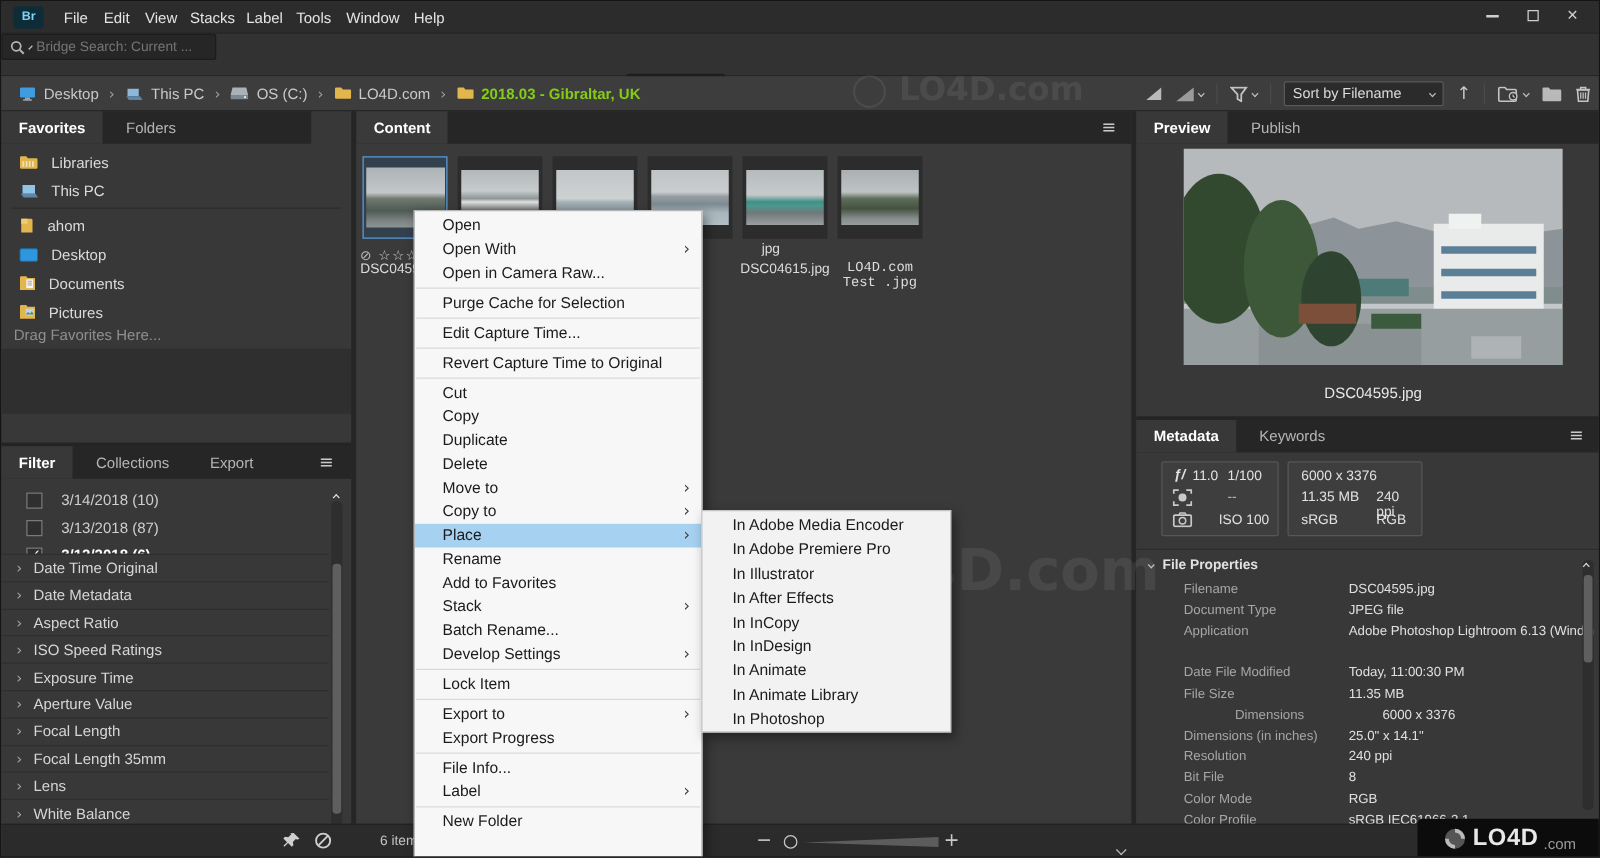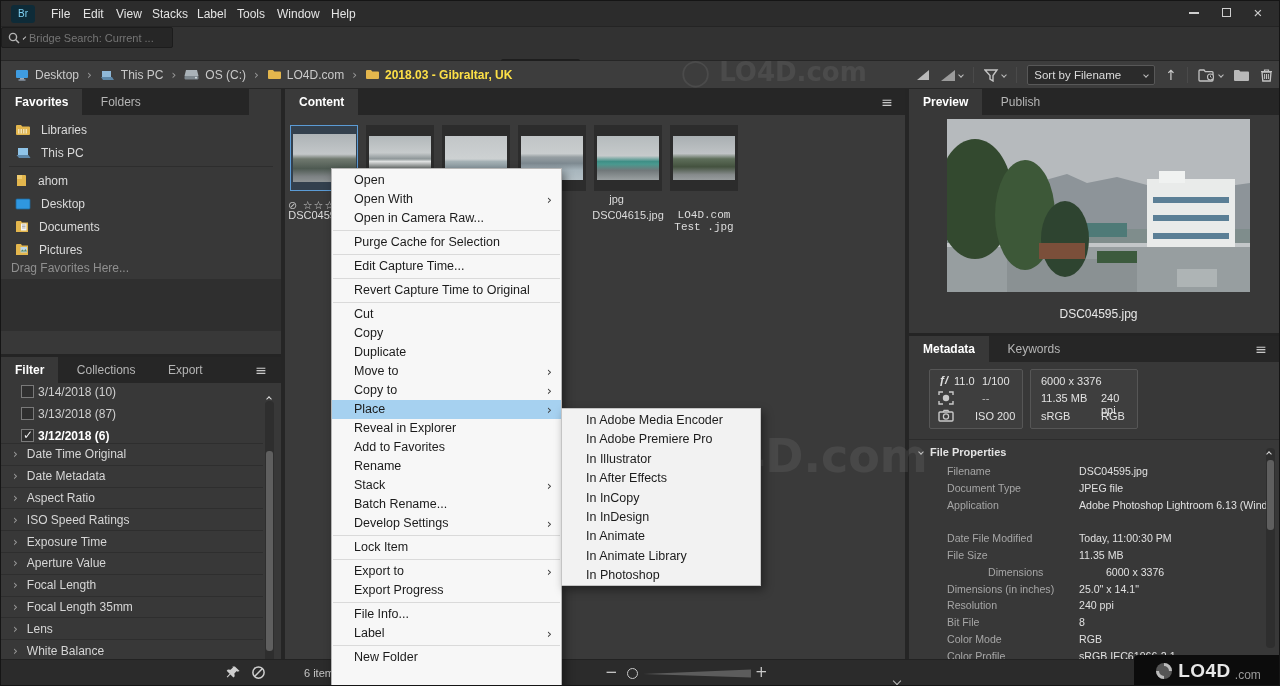--- a/index.html
+++ b/index.html
@@ -14,52 +14,52 @@
   #app{position:relative;width:1280px;height:686px;background:var(--bg-panel);overflow:hidden;border:1px solid #151515;}
   .abs{position:absolute;}
   .gly{font-family:"DejaVu Sans",sans-serif;color:#c9c9c9;}
   
   .car{display:inline-block;width:6px;height:6px;border-right:1.6px solid #bdbdbd;border-bottom:1.6px solid #bdbdbd;}
   .car.down{transform:rotate(45deg);}
   .car.up{transform:rotate(-135deg);}
   .car.sm{width:4px;height:4px;}
   
   .titlebar{left:0;top:0;width:1280px;height:26px;background:var(--bg-title);border-bottom:1px solid #242424;}
-  .appicon{left:10px;top:4px;width:24px;height:18px;background:#0e2b38;color:#7ed2f4;font-size:10px;font-weight:normal;text-align:center;line-height:18px;border-radius:3px;}
+  .appicon{left:10px;top:4px;width:24px;height:18px;background:#0e2b38;color:#7ed2f4;font-size:10px;font-weight:bold;text-align:center;line-height:18px;border-radius:3px;}
   .menu-item-top{top:0;height:26px;line-height:26px;color:#e4e4e4;font-size:12px;padding:0 12px;}
   .winbtn{top:3px;width:30px;height:20px;text-align:center;line-height:18px;color:#cfcfcf;font-size:13px;}
   .winbtn .mini{display:inline-block;width:10px;height:2px;background:#cfcfcf;margin-bottom:3px;}
   .winbtn .maxi{display:inline-block;width:9px;height:9px;border:1.5px solid #cfcfcf;}
   
   .toolbar{left:0;top:26px;width:1280px;height:34px;background:var(--bg-toolbar);border-bottom:1px solid #262626;}
   .tbi{top:32px;height:22px;line-height:22px;text-align:center;font-size:16px;}
   .tsep{top:34px;width:1px;height:18px;background:#4a4a4a;}
   .wtab{top:32px;height:22px;line-height:22px;font-size:12px;color:#cfcfcf;padding:0 10px;border-radius:2px;}
   .wtab.active{background:#1e1e1e;color:#fff;font-weight:bold;}
   .searchbox{left:1102px;top:33px;width:172px;height:21px;background:#262626;border:1px solid #1c1c1c;border-radius:2px;display:flex;align-items:center;padding:0 6px;gap:4px;}
   .searchbox input{flex:1;background:transparent;border:none;outline:none;color:#9a9a9a;font-size:11px;font-family:inherit;}
   .searchbox input::placeholder{color:#757575;}
   
   .pathbar{left:0;top:60px;width:1280px;height:28px;background:var(--bg-path);border-bottom:1px solid #262626;display:flex;align-items:center;padding-left:14px;}
   .crumb{display:flex;align-items:center;gap:6px;font-size:12px;color:#c9c9c9;}
-  .crumb.current span{color:#fde047;font-weight:bold;}
+  .crumb.current span{color:#84cc16;font-weight:bold;}
   .crumbsep{color:#9a9a9a;margin:0 8px;font-size:12px;font-family:"DejaVu Sans",sans-serif;}
   .pathtools{position:absolute;right:8px;top:0;height:28px;display:flex;align-items:center;gap:10px;}
   .sortbox{width:128px;height:20px;background:#2b2b2b;border:1px solid #585858;border-radius:2px;display:flex;align-items:center;padding:0 6px;color:#dcdcdc;font-size:11.5px;justify-content:space-between;}
   
   .panelbar{background:var(--bg-panelbar);height:26px;}
   .ptab{display:inline-block;height:26px;line-height:26px;padding:0 14px;font-size:12px;color:#b5b5b5;}
   .ptab.active{background:var(--bg-panel);color:#fff;font-weight:bold;}
   .hamb{font-family:"DejaVu Sans",sans-serif;color:#c9c9c9;font-size:14px;}
   
   .favitem{left:0;width:280px;height:23px;display:flex;align-items:center;gap:10px;padding-left:14px;font-size:12px;color:#dadada;}
   .favdiv{left:8px;width:264px;height:1px;background:#2d2d2d;}
   .draghint{color:#8f8f8f;font-size:12px;}
   
-  .cbrow{left:0;width:262px;height:22px;display:flex;align-items:flex-start;gap:4px;padding-left:20px;font-size:12px;color:#cfcfcf;}
+  .cbrow{left:0;width:262px;height:22px;display:flex;align-items:flex-end;gap:15px;padding-left:20px;font-size:12px;color:#cfcfcf;}
   .cbrow.sel{color:#fff;font-weight:bold;}
   .cb{width:13px;height:13px;border:1px solid #7a7a7a;background:#2f2f2f;position:relative;}
   .cb.on::after{content:'✓';font-family:"DejaVu Sans",sans-serif;position:absolute;left:1px;top:-2px;color:#eee;font-size:12px;}
   .grow{left:0;width:262px;height:21.8px;display:flex;align-items:center;gap:9px;padding-left:12px;font-size:12px;color:#d6d6d6;border-top:1px solid #2e2e2e;background:var(--bg-panel);}
   .grow .chev{font-family:"DejaVu Sans",sans-serif;color:#9f9f9f;font-size:12px;}
   .vscroll{width:9px;background:#2e2e2e;border-radius:4px;}
   .vthumb{position:absolute;left:1px;width:7px;background:#5f5f5f;border-radius:3px;}
   
   .tile{top:124px;width:68px;height:66px;background:var(--bg-tile);}
   .tile.sel{border:1px solid var(--blue-sel);background:#33404d;}
@@ -477,21 +477,21 @@
           </svg>
       </div>
       <div class="abs" style="left:52px;top:22px;color:#bdbdbd;">--</div>
       <div class="abs" style="left:8px;top:39px;">
         <svg width="16" height="13" viewBox="0 0 16 13">
             <rect x="1" y="3" width="14" height="9" rx="1" fill="none" stroke="#c9c9c9" stroke-width="1.4"></rect>
             <circle cx="8" cy="7.5" r="2.6" fill="none" stroke="#c9c9c9" stroke-width="1.2"></circle>
             <path d="M5 3l1-1.6h4L11 3" fill="none" stroke="#c9c9c9" stroke-width="1.1"></path>
           </svg>
       </div>
-      <div class="abs" style="left:45px;top:40px;">ISO 200</div>
+      <div class="abs" style="left:45px;top:40px;">ISO 100</div>
     </div>
     <div class="abs placard" style="left:121px;top:33px;width:108px;height:60px;">
       <div class="abs" style="left:10px;top:5px;">6000 x 3376</div>
       <div class="abs" style="left:10px;top:22px;">11.35 MB</div>
       <div class="abs" style="left:70px;top:22px;">240 ppi</div>
       <div class="abs" style="left:10px;top:40px;">sRGB</div>
       <div class="abs" style="left:70px;top:40px;">RGB</div>
     </div>
     <div class="abs" style="left:0;top:103px;width:372px;height:1px;background:#2c2c2c;"></div>
 
@@ -585,26 +585,26 @@
     <div class="msep"></div>
     <div class="mi"><span>Purge Cache for Selection</span></div>
     <div class="msep"></div>
     <div class="mi"><span>Edit Capture Time...</span></div>
     <div class="msep"></div>
     <div class="mi"><span>Revert Capture Time to Original</span></div>
     <div class="msep"></div>
     <div class="mi"><span>Cut</span></div>
     <div class="mi"><span>Copy</span></div>
     <div class="mi"><span>Duplicate</span></div>
+    <div class="mi"><span>Delete</span></div>
     <div class="mi"><span>Move to</span><span class="arr">›</span></div>
     <div class="mi"><span>Copy to</span><span class="arr">›</span></div>
     <div class="mi hl"><span>Place</span><span class="arr">›</span></div>
-    <div class="mi"><span>Reveal in Explorer</span></div>
+    <div class="mi"><span>Rename</span></div>
     <div class="mi"><span>Add to Favorites</span></div>
-    <div class="mi"><span>Rename</span></div>
     <div class="mi"><span>Stack</span><span class="arr">›</span></div>
     <div class="mi"><span>Batch Rename...</span></div>
     <div class="mi"><span>Develop Settings</span><span class="arr">›</span></div>
     <div class="msep"></div>
     <div class="mi"><span>Lock Item</span></div>
     <div class="msep"></div>
     <div class="mi"><span>Export to</span><span class="arr">›</span></div>
     <div class="mi"><span>Export Progress</span></div>
     <div class="msep"></div>
     <div class="mi"><span>File Info...</span></div>

